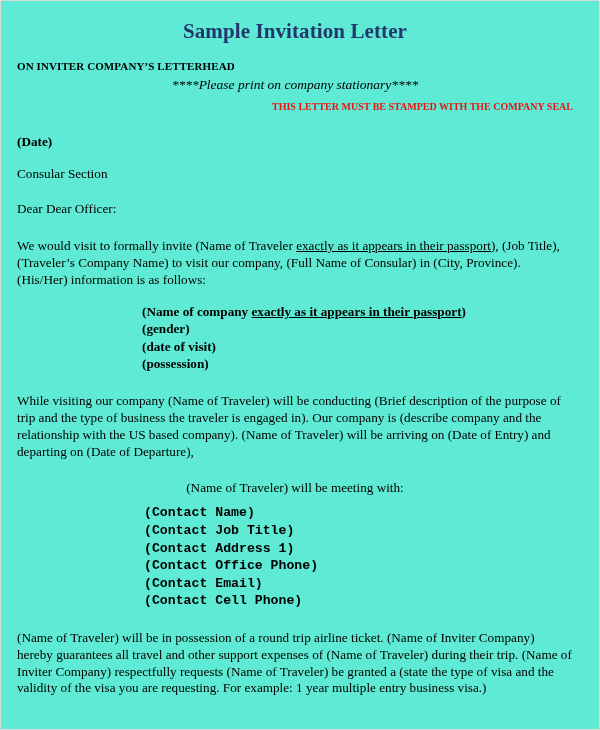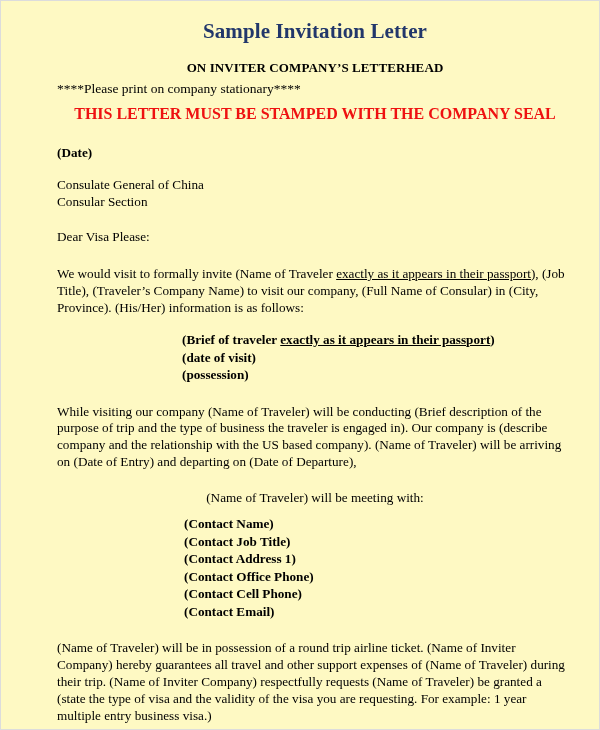--- a/index.html
+++ b/index.html
@@ -12,50 +12,51 @@
     height: 730px;
     font-family: "Liberation Serif", "DejaVu Serif", serif;
     color: #000000;
     overflow: hidden;
   }
   .page {
     position: relative;
     box-sizing: border-box;
     width: 600px;
     height: 730px;
-    background: #fef9c3;
+    background: #5eead4;
     border: 1px solid #dcdcdc;
-    padding: 12px 26px 0 56px;
+    padding: 12px 26px 0 16px;
   }
   .doc-title {
     text-align: center;
     color: #22376b;
     font-weight: bold;
     font-size: 21px;
     line-height: 1.2;
     margin: 6px 0 0 0;
     letter-spacing: 0.1px;
   }
   .letterhead-heading {
-    text-align: center;
+    text-align: left;
     font-weight: bold;
-    font-size: 13px;
+    font-size: 11px;
     margin: 16px 0 0 0;
     letter-spacing: 0.1px;
   }
   .stationary-note {
-    text-align: left;
+    text-align: center;
     font-size: 13.5px;
     margin: 5px 0 0 0;
+    font-style: italic;
   }
   .seal-warning {
-    text-align: center;
+    text-align: right;
     color: #ee1111;
     font-weight: bold;
-    font-size: 16px;
+    font-size: 10px;
     margin: 8px 0 0 0;
   }
   .body-block {
     font-size: 13.2px;
     line-height: 1.28;
   }
   .date-line {
     font-weight: bold;
     margin: 22px 0 0 0;
   }
@@ -77,20 +78,21 @@
     margin: 14px 0 0 0;
     padding-left: 125px;
     font-weight: bold;
     font-size: 13.2px;
     line-height: 1.33;
   }
   .indent-block.contacts {
     margin: 8px 0 0 0;
     padding-left: 127px;
     line-height: 1.33;
+    font-family: Liberation Mono, monospace;
   }
   .indent-block div { white-space: nowrap; }
 </style>
 </head>
 <body>
 
 <div class="page">
 
   <h1 class="doc-title">Sample Invitation Letter</h1>
 
@@ -98,43 +100,43 @@
 
   <div class="stationary-note">****Please print on company stationary****</div>
 
   <div class="seal-warning">THIS LETTER MUST BE STAMPED WITH THE COMPANY SEAL</div>
 
   <div class="body-block">
 
     <div class="date-line">(Date)</div>
 
     <div class="addr-block">
-      <div>Consulate General of China</div>
       <div>Consular Section</div>
     </div>
 
-    <div class="salutation">Dear Visa Please:</div>
+    <div class="salutation">Dear Dear Officer:</div>
 
     <p class="para"><span>We would visit to formally invite (</span><b>Name of Traveler </b><b class="u">exactly as it appears in their passport</b><b>), (Job Title), (Traveler’s Company Name)</b><span> to visit our company, (</span><b>Full Name of Consular</b><span>) in (</span><b>City, Province</b><span>). (</span><b>His/Her</b><span>) information is as follows:</span></p>
 
     <div class="indent-block">
-      <div><span>(Brief of traveler </span><span class="u">exactly as it appears in their passport</span><span>)</span></div>
+      <div><span>(Name of company </span><span class="u">exactly as it appears in their passport</span><span>)</span></div>
+      <div>(gender)</div>
       <div>(date of visit)</div>
       <div>(possession)</div>
     </div>
 
     <p class="para"><span>While visiting our company (</span><b>Name of Traveler</b><span>) will be conducting (</span><b>Brief description of the purpose of trip and the type of business the traveler is engaged in</b><span>).  Our company is </span><b>(describe company and the relationship with the US based company). (Name of Traveler)</b><span> will be arriving on (</span><b>Date of Entry</b><span>) and departing on (</span><b>Date of Departure</b><span>),</span></p>
 
     <p class="para tight"><b>(Name of Traveler)</b><span> will be meeting with:</span></p>
 
     <div class="indent-block contacts">
       <div>(Contact Name)</div>
       <div>(Contact Job Title)</div>
       <div>(Contact Address 1)</div>
       <div>(Contact Office Phone)</div>
+      <div>(Contact Email)</div>
       <div>(Contact Cell Phone)</div>
-      <div>(Contact Email)</div>
     </div>
 
     <p class="para"><b>(Name of Traveler)</b><span> will be in possession of a round trip airline ticket. (</span><b>Name of Inviter Company</b><span>) hereby guarantees all travel and other support expenses of (</span><b>Name of Traveler</b><span>) during their trip. (</span><b>Name of Inviter Company</b><span>) respectfully requests (</span><b>Name of Traveler</b><span>) be granted a </span><b>(state the type of visa and the validity of the visa you are requesting. For example: 1 year multiple entry business visa.)</b></p>
 
   </div>
 </div>
 
 </body></html>

